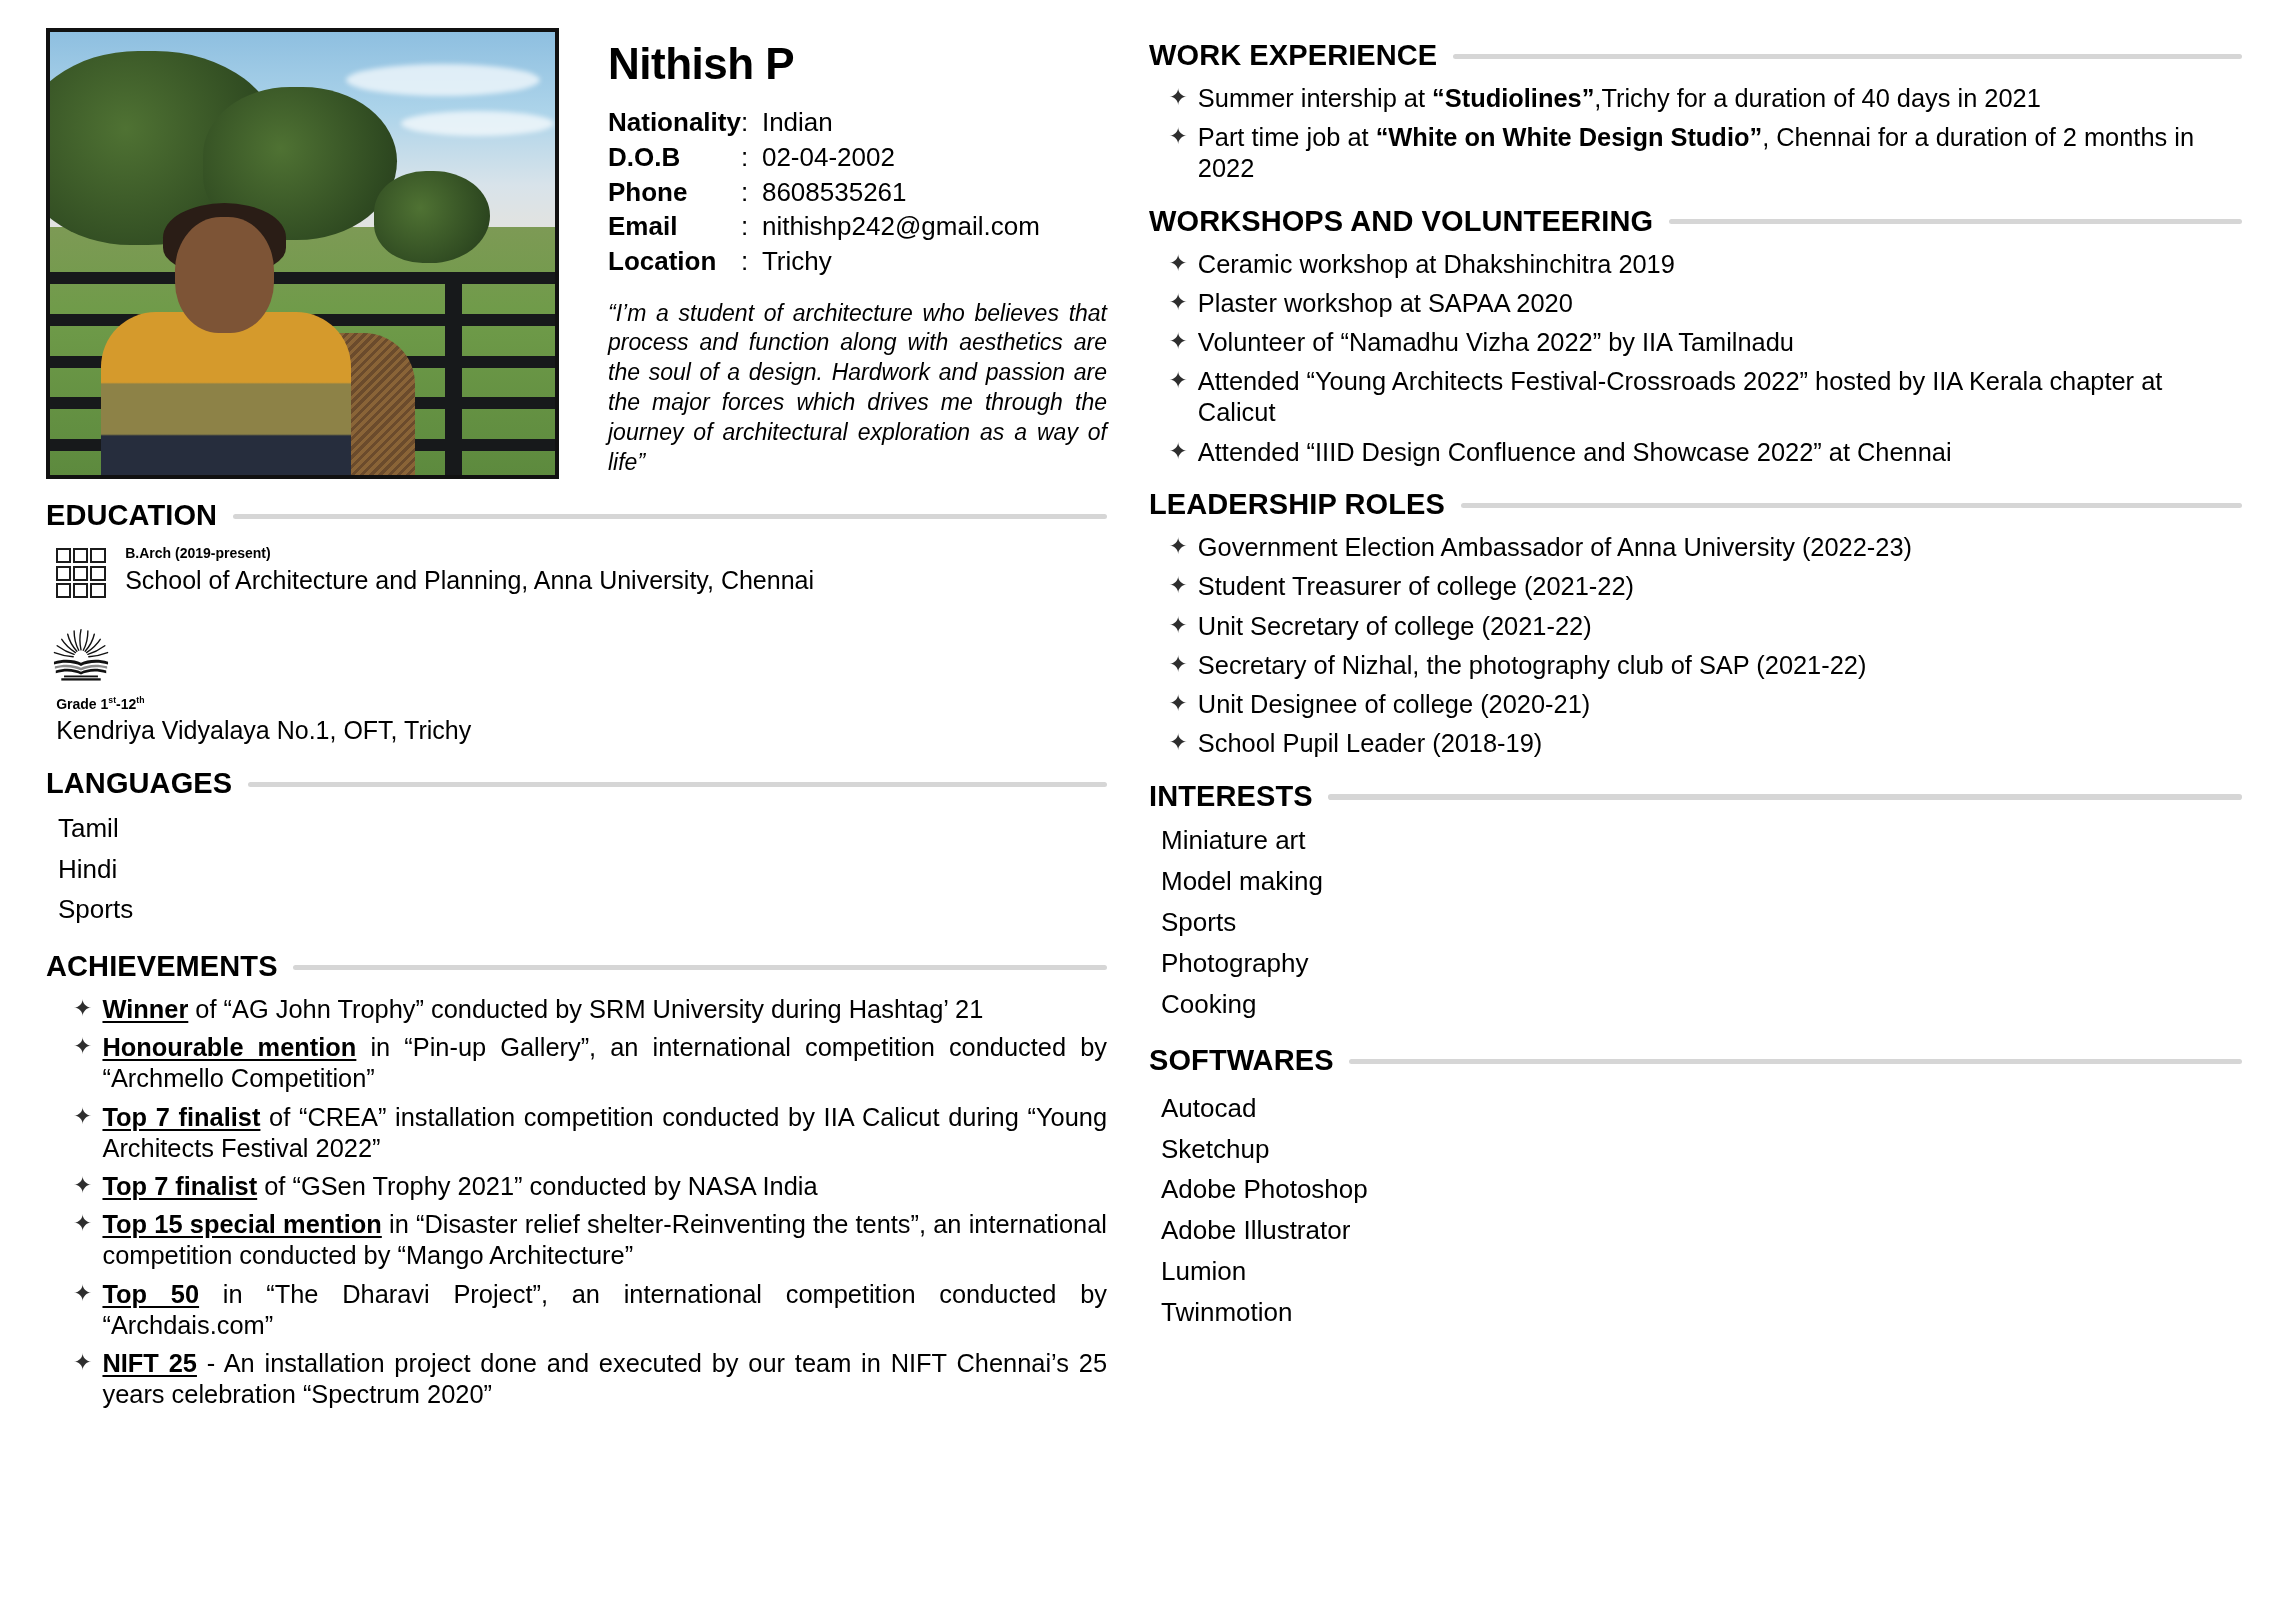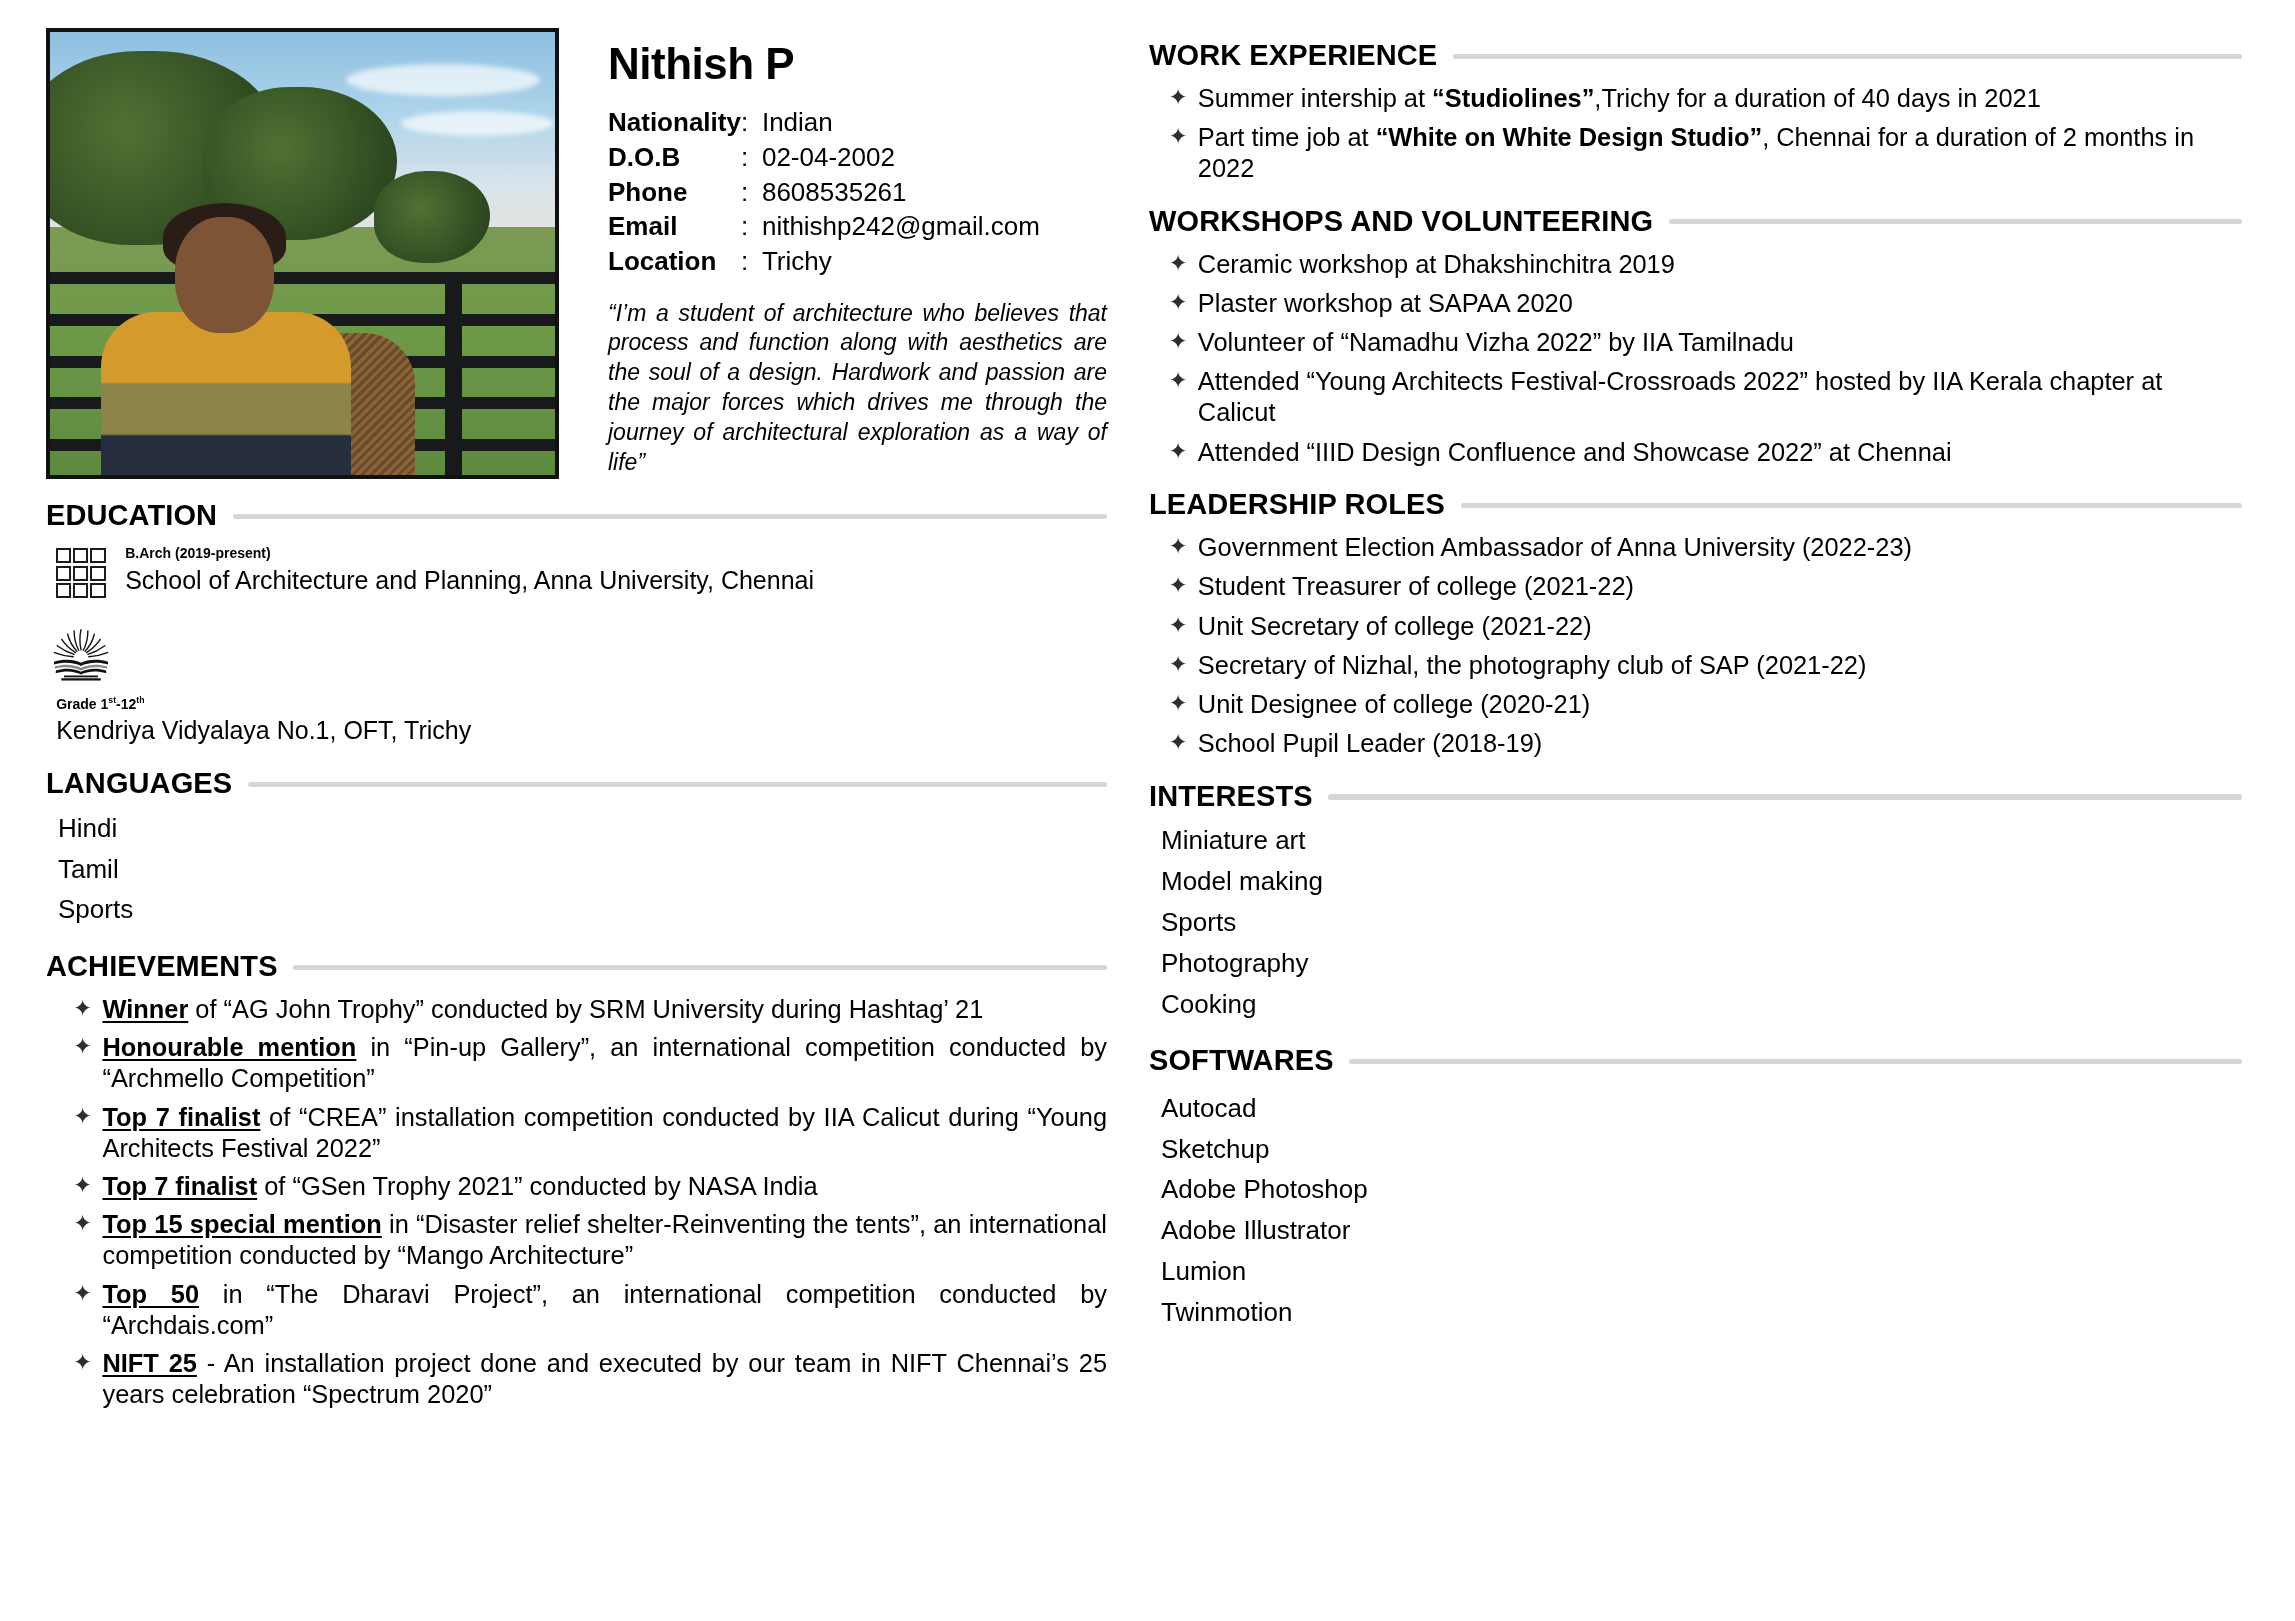--- a/index.html
+++ b/index.html
@@ -381,22 +381,22 @@
         <div class="edu-degree"><span>Grade 1</span><sup>st</sup><span>-12</span><sup>th</sup></div>
         <div class="edu-school">Kendriya Vidyalaya No.1, OFT, Trichy</div>
       </div>
     </div>
 
     <div class="section-head">
       <span class="title">LANGUAGES</span>
       <span class="rule"></span>
     </div>
     <ul class="plain-list">
+      <li>Tamil</li>
       <li>Hindi</li>
-      <li>Tamil</li>
       <li>Sports</li>
     </ul>
 
     <div class="section-head">
       <span class="title">ACHIEVEMENTS</span>
       <span class="rule"></span>
     </div>
     <ul class="bullets justified">
       <li>
         <span class="star">✦</span>

